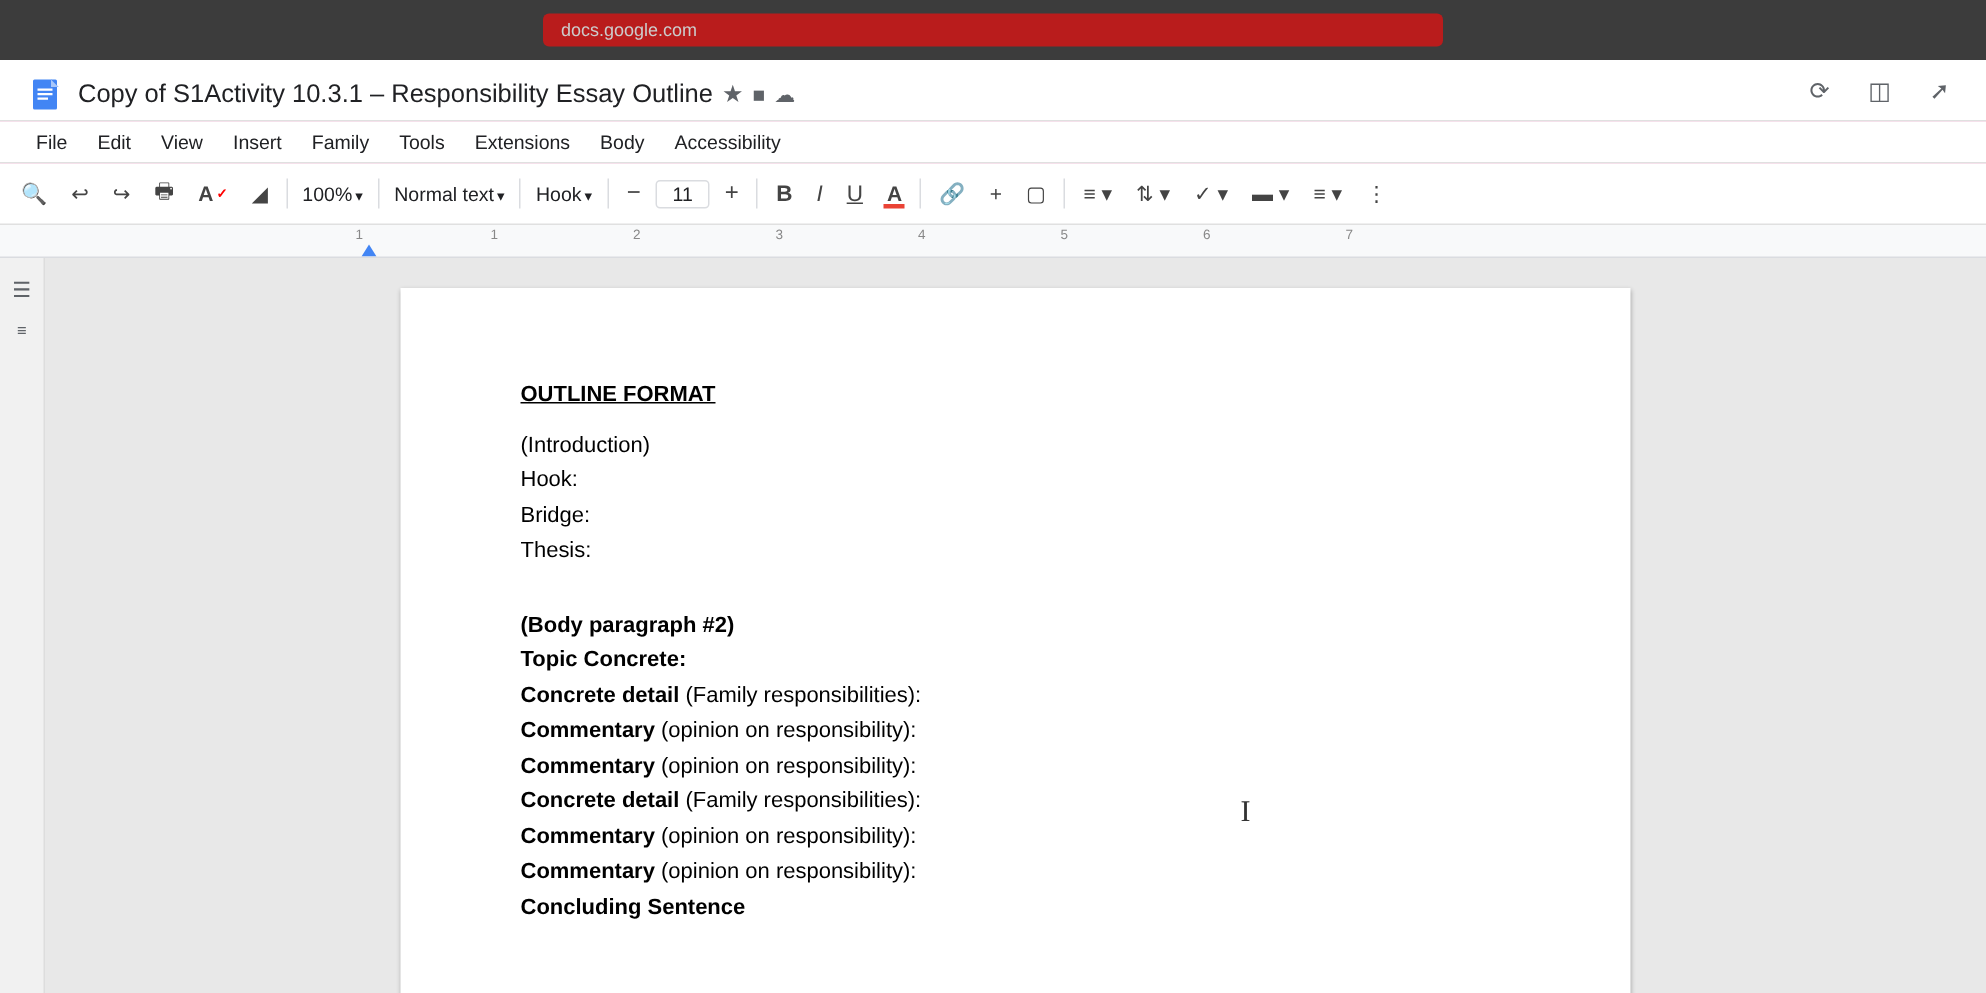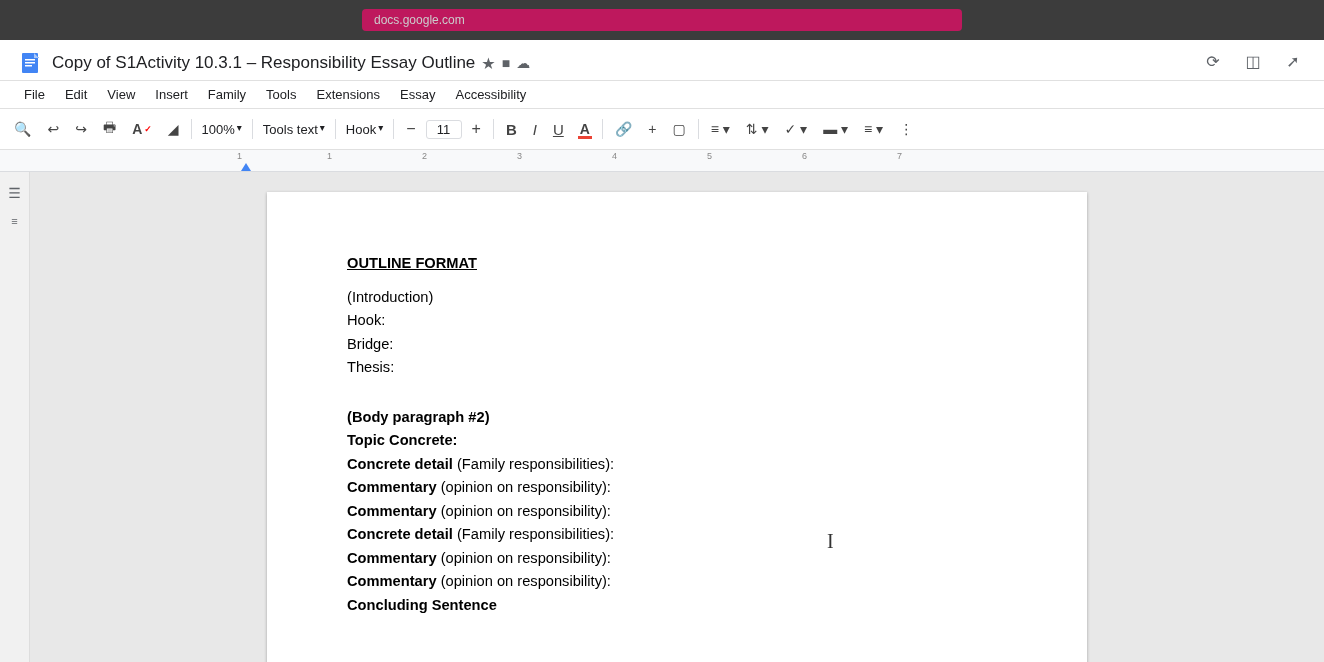--- a/index.html
+++ b/index.html
@@ -14,21 +14,21 @@
     
     .browser-bar {
       background: #3c3c3c;
       height: 40px;
       display: flex;
       align-items: center;
       padding: 0 12px;
       gap: 8px;
     }
     .browser-bar-url {
-      background: #be185d;
+      background: #b91c1c;
       border-radius: 4px;
       padding: 4px 12px;
       color: #ccc;
       font-size: 12px;
       flex: 1;
       max-width: 600px;
       margin: 0 auto;
     }
 
     
@@ -152,21 +152,21 @@
     }
     .toolbar-select {
       padding: 3px 4px;
       border: none;
       background: transparent;
       font-size: 13px;
       cursor: pointer;
       border-radius: 4px;
       color: #202124;
       display: flex;
-      align-items: flex-start;
+      align-items: flex-end;
       gap: 2px;
     }
     .font-size-box {
       border: 1px solid #dadce0;
       border-radius: 3px;
       padding: 1px 6px;
       font-size: 13px;
       width: 36px;
       text-align: center;
       color: #202124;
@@ -325,42 +325,42 @@
   </div>
 
   <div class="menu-bar">
     <span class="menu-item">File</span>
     <span class="menu-item">Edit</span>
     <span class="menu-item">View</span>
     <span class="menu-item">Insert</span>
     <span class="menu-item">Family</span>
     <span class="menu-item">Tools</span>
     <span class="menu-item">Extensions</span>
-    <span class="menu-item">Essay</span>
+    <span class="menu-item">Body</span>
     <span class="menu-item">Accessibility</span>
   </div>
 
   <div class="toolbar">
 
     <button class="toolbar-btn">🔍</button>
     <button class="toolbar-btn">↩</button>
     <button class="toolbar-btn">↪</button>
     <button class="toolbar-btn">🖶</button>
     <button class="toolbar-btn" style="font-weight:bold;">A<span style="font-size:9px; color:red; vertical-align:sub;">✓</span></button>
     <button class="toolbar-btn">◢</button>
     <div class="toolbar-separator"></div>
 
     <div class="toolbar-select">
       <span>100%</span>
       <span style="font-size:10px;">▾</span>
     </div>
     <div class="toolbar-separator"></div>
 
     <div class="toolbar-select">
-      <span>Tools text</span>
+      <span>Normal text</span>
       <span style="font-size:10px;">▾</span>
     </div>
     <div class="toolbar-separator"></div>
 
     <div class="toolbar-select">
       <span>Hook</span>
       <span style="font-size:10px;">▾</span>
     </div>
     <div class="toolbar-separator"></div>
 

